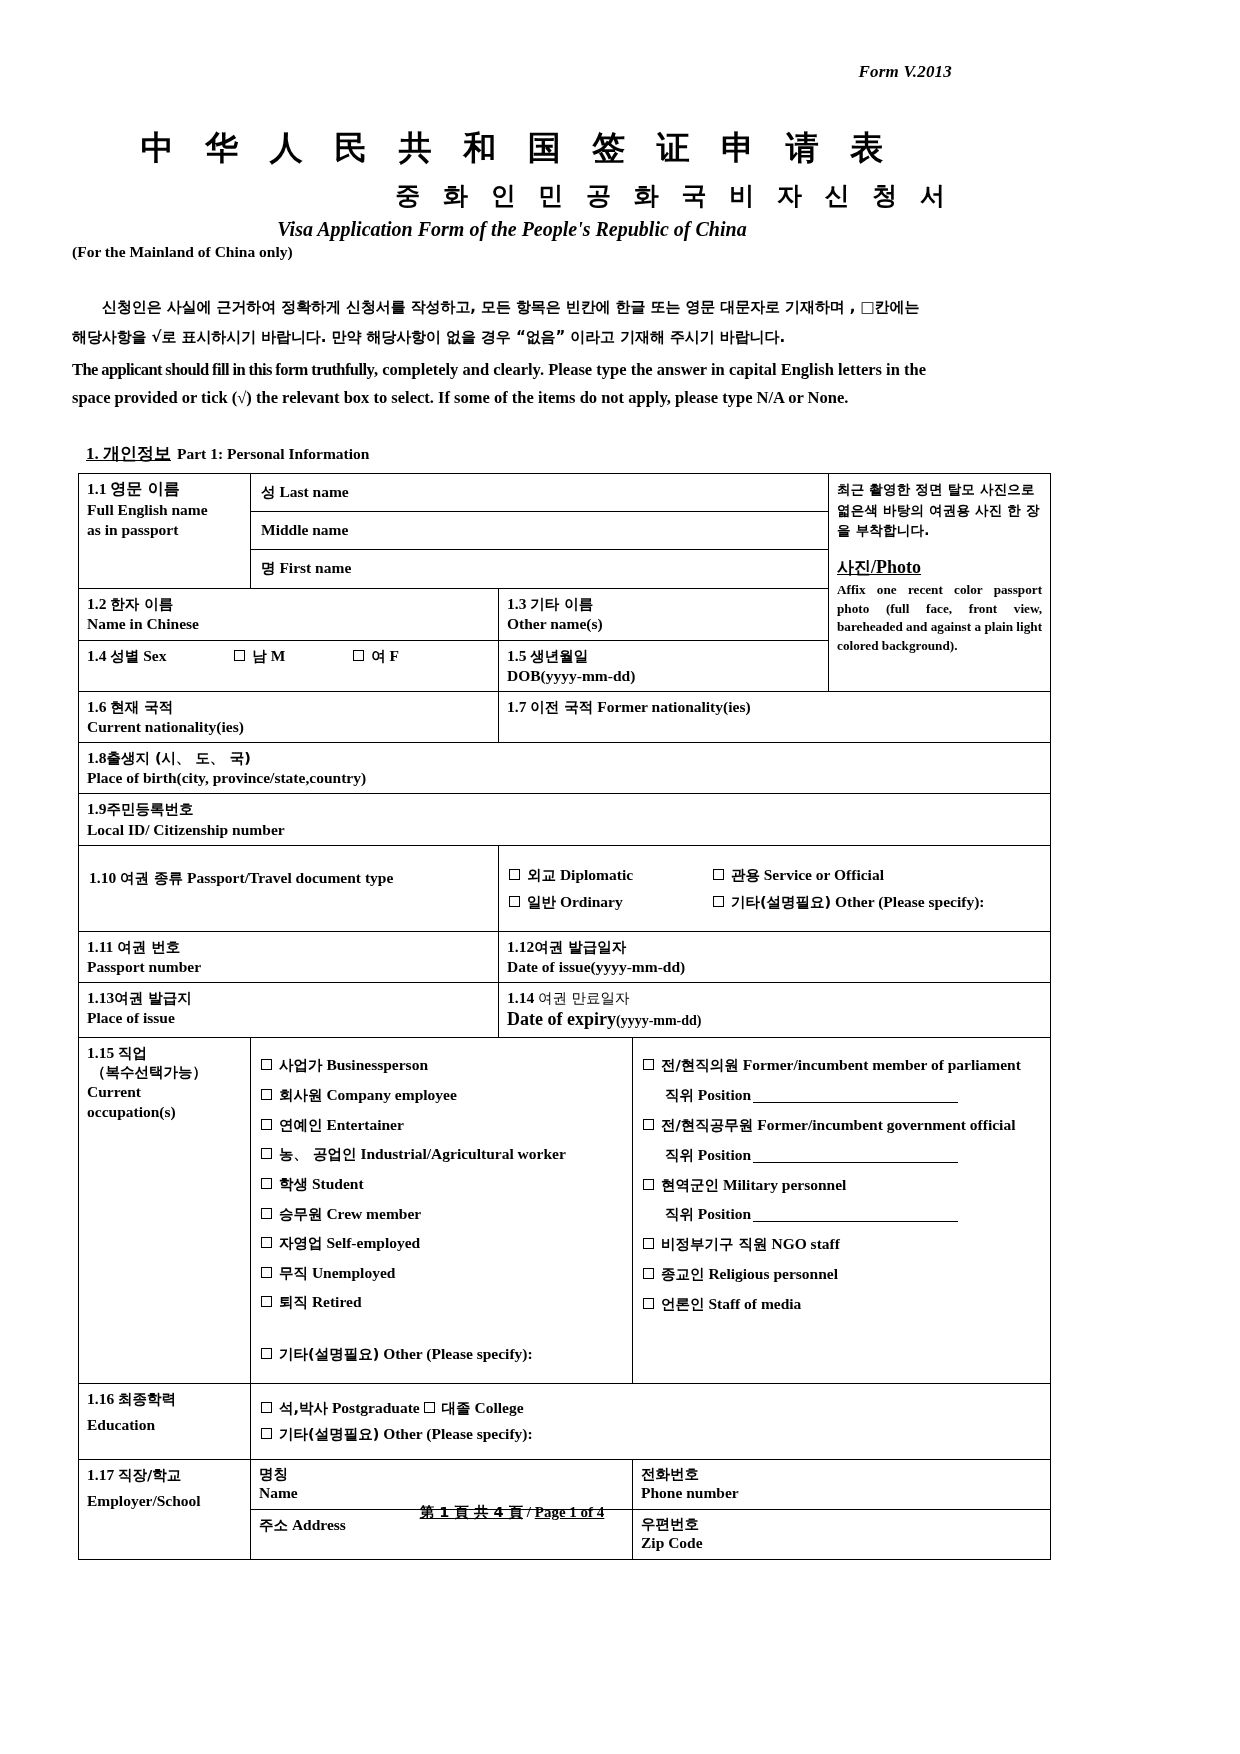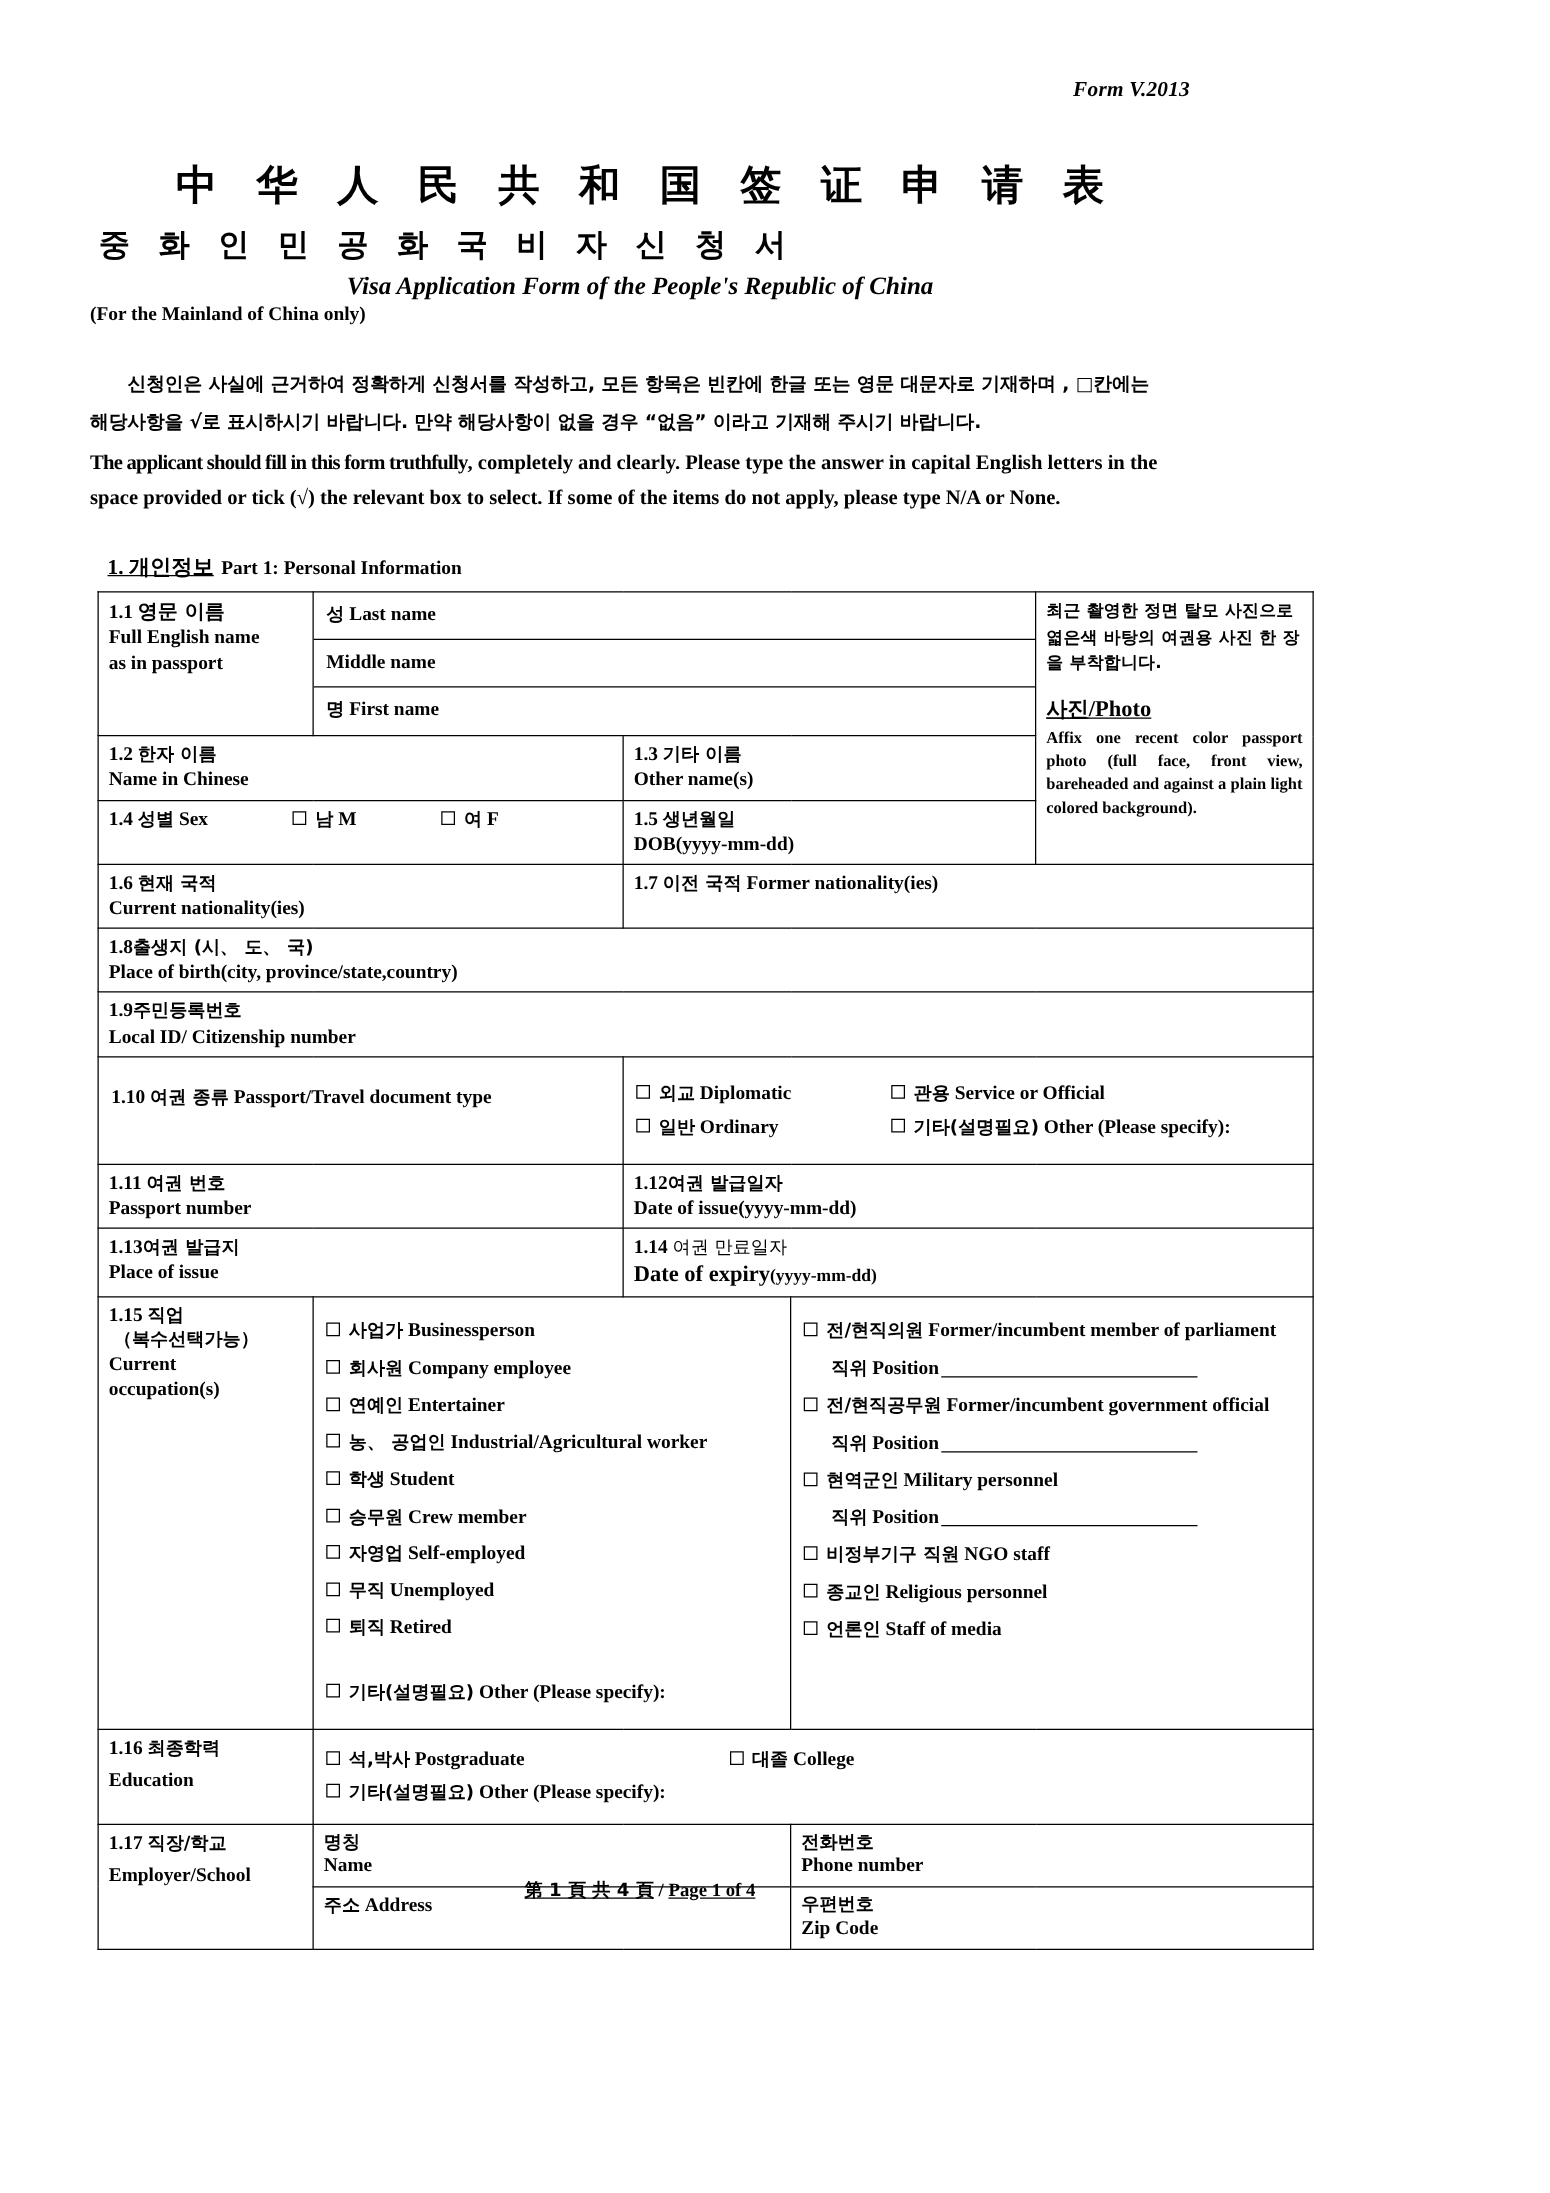--- a/index.html
+++ b/index.html
@@ -35,21 +35,21 @@
   .title-cn {
     text-align: center;
     font-weight: bold;
     font-size: 33px;
     letter-spacing: 10px;
     margin: 0 0 8px 0;
     font-family: "DejaVu Sans", sans-serif;
     text-indent: 10px;
   }
   .title-kr {
-    text-align: left;
+    text-align: right;
     font-weight: bold;
     font-size: 25px;
     letter-spacing: 7px;
     margin: 0 0 6px 0;
     font-family: "DejaVu Sans", sans-serif;
     text-indent: 7px;
   }
   .title-en {
     text-align: center;
     font-weight: bold;
@@ -192,21 +192,21 @@
   .occ-sub .rule {
     display: inline-block;
     border-bottom: 1.3px solid #000;
     width: 205px;
     vertical-align: -3px;
     margin-left: 2px;
   }
   .occ-gap { height: 12px; }
 
   .edu-line { margin: 6px 0; }
-  .edu-col2 { display: inline-block; margin-left: 160px; }
+  .edu-col2 { display: inline-block; }
   .emp-sub { padding: 16px 10px 16px 10px; }
 
   
   .footer {
     position: absolute;
     left: 0;
     right: 0;
     bottom: 232px;
     text-align: center;
     font-size: 15px;

